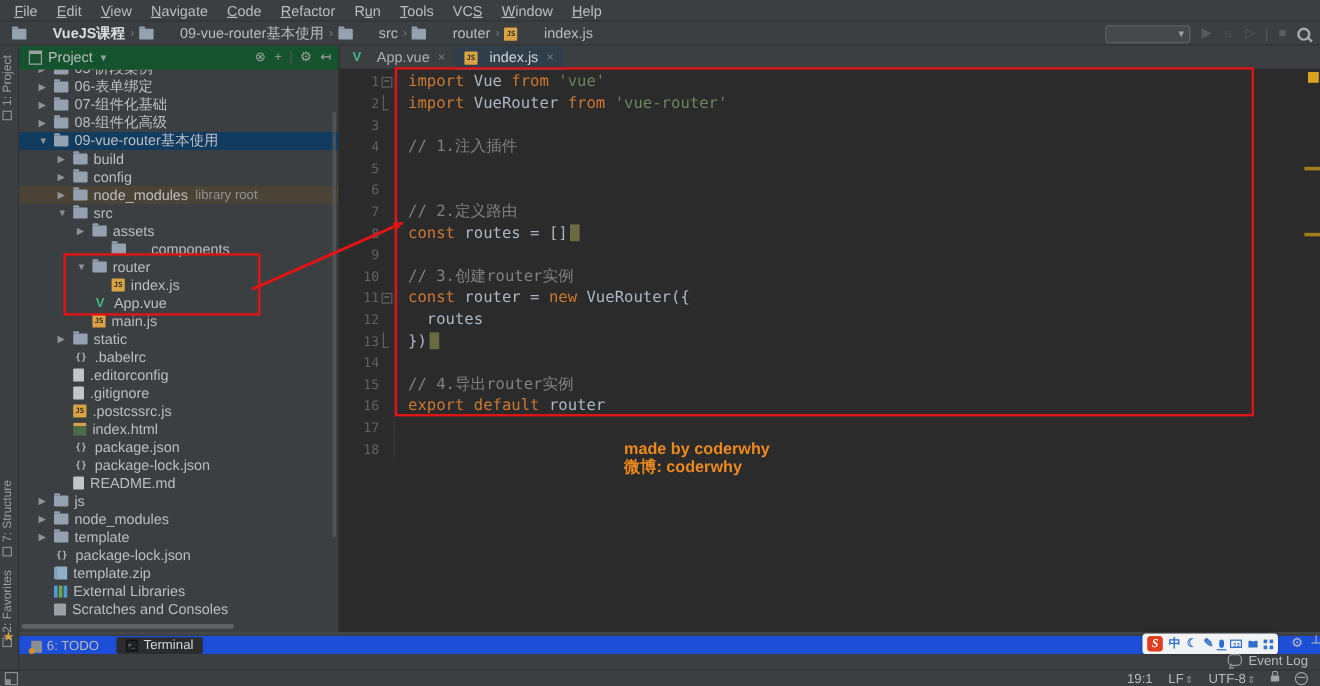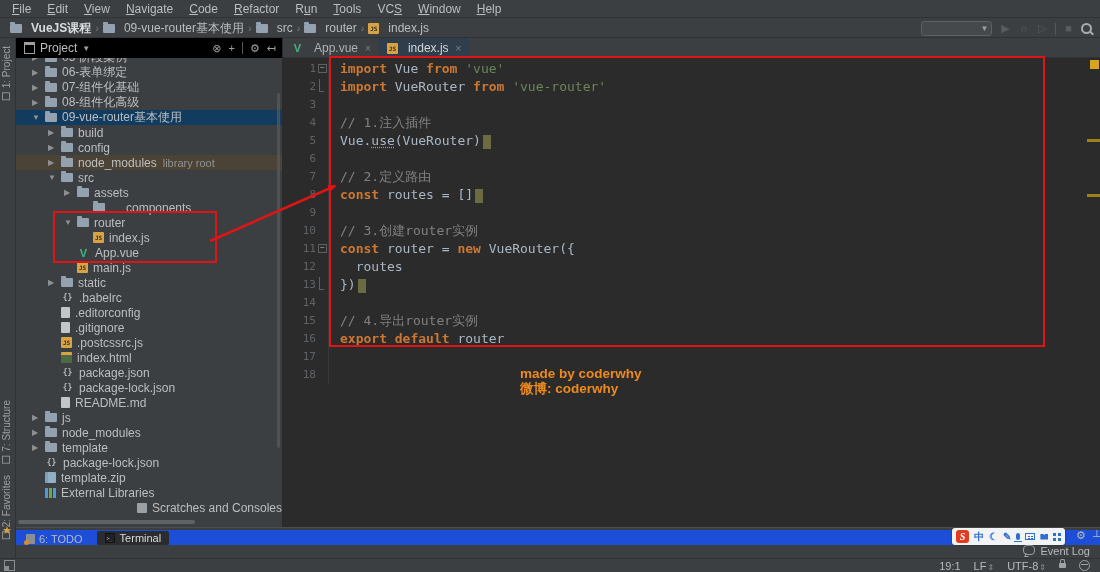--- a/index.html
+++ b/index.html
@@ -8,39 +8,39 @@
     background:#3c3f41;font-family:"Liberation Sans",sans-serif;
     -webkit-font-smoothing:antialiased;
   }
   
   #menubar{position:absolute;left:0;top:0;width:1100px;height:18px;
     background:#3c3f41;border-bottom:1px solid #303233;display:flex;align-items:center;padding-left:4px;box-sizing:border-box}
   .menu-item{padding:1px 8px;font-size:12px;color:#bbbdbf;cursor:default}
   .mn{text-decoration:underline}
   #crumbbar{position:absolute;left:0;top:19px;width:1100px;height:19px;
     background:#3c3f41;border-bottom:1px solid #303233;display:flex;align-items:center;padding-left:8px;box-sizing:border-box}
-  .crumb{display:flex;align-items:center;gap:4px;font-size:12px;color:#bbbdbf;padding:0 2px}
+  .crumb{display:flex;align-items:center;gap:17px;font-size:12px;color:#bbbdbf;padding:0 2px}
   .crumb.bold .crumb-label{font-weight:bold;color:#dadcde}
   .crumb-sep{color:#77797b;font-size:11px;padding:0 2px}
   #run-toolbar{position:absolute;right:8px;top:20px;height:17px;display:flex;align-items:center;gap:9px}
   #run-config{width:66px;height:13px;background:#45494b;border:1px solid #5e6163;border-radius:3px;display:flex;align-items:center;justify-content:flex-end;padding-right:3px}
   #run-config .dd{color:#9da0a2;font-size:8px}
   .tb-ic{color:#595c5e;font-size:11px;line-height:11px}
   .tb-sep{width:1px;height:12px;background:#55585a}
   .i-search{width:7px;height:7px;border:2px solid #a8abad;border-radius:50%;position:relative;display:inline-block}
   .i-search::after{content:"";position:absolute;width:5px;height:2px;background:#a8abad;transform:rotate(45deg);right:-4px;bottom:-2px}
   
   #stripe{position:absolute;left:0;top:38px;width:16px;height:520px;background:#3c3f41;border-right:1px solid #303233;box-sizing:border-box}
   .stripe-label{position:absolute;left:1px;writing-mode:vertical-rl;transform:rotate(180deg);
     font-size:10px;color:#9da0a2;display:flex;align-items:center;gap:4px;white-space:nowrap}
   .stripe-ic{width:8px;height:8px;border:1px solid #8a8d8f;box-sizing:border-box}
   #stripe-star{position:absolute;left:2px;top:486px;color:#d7a240;font-size:11px}
   
   #project-panel{position:absolute;left:16px;top:38px;width:267px;height:489px;background:#3c3f41;border-right:1px solid #282a2b;box-sizing:border-box;overflow:hidden}
-  #panel-header{position:absolute;left:0;top:0;right:0;height:20px;background:#000000;z-index:5;display:flex;align-items:center;padding:0 6px;box-sizing:border-box}
+  #panel-header{position:absolute;left:0;top:0;right:0;height:20px;background:#14532d;z-index:5;display:flex;align-items:center;padding:0 6px;box-sizing:border-box}
   #panel-title-icon{width:9px;height:8px;border:1px solid #9da0a2;border-top:3px solid #9da0a2;margin:0 5px 0 2px}
   #panel-title{font-size:12px;color:#bbbdbf}
   #panel-dd{color:#9da0a2;font-size:8px;margin-left:5px}
   #panel-header-icons{margin-left:auto;display:flex;align-items:center;gap:7px}
   .ph-ic{color:#9da0a2;font-size:11px;line-height:11px}
   #tree{position:absolute;inset:0}
   .trow{position:absolute;left:0;right:0;height:15px;display:flex;align-items:center;font-size:12px;color:#bcbec0;white-space:nowrap;box-sizing:border-box}
   .trow.sel{background:var(--sel)}
   .trow.hl{background:var(--olive)}
   .arrow{width:13px;font-size:8px;color:#8f9294;flex:none;text-align:left}
@@ -62,21 +62,21 @@
   #editor-col{position:absolute;left:283px;top:38px;width:817px;height:489px;background:#2b2b2b}
   #editor-tabs{position:absolute;left:0;top:0;right:0;height:20px;background:#3c3f41;border-bottom:1px solid #303233;display:flex;box-sizing:border-box}
   .tab{display:flex;align-items:center;gap:5px;padding:0 8px;font-size:12px;color:#aeb0b2;height:20px;position:relative;box-sizing:border-box}
   .tab.active{background:#2f3e4a;color:#d4d6d8}
   .tab.active::after{content:"";position:absolute;left:0;right:0;bottom:-1px;height:2px;background:#3c84bd}
   .tab-close{color:#7e8082;font-size:10px;margin-left:2px}
   #code-area{position:absolute;left:0;top:20px;right:0;bottom:0;background:#2b2b2b;font-family:"DejaVu Sans Mono",monospace;padding-top:2px;overflow:hidden}
   .cline{display:flex;height:18px;line-height:18px}
   .gut{width:46px;flex:none;text-align:right;padding-right:12px;box-sizing:border-box;color:#606366;font-size:11px;position:relative;border-right:1px solid #36383a;display:block}
   .ctext{padding-left:11px;font-size:13px;white-space:pre}
-  .tk-kw{color:var(--kw);font-weight:bold}
+  .tk-kw{color:var(--kw);font-weight:normal}
   .tk-pl{color:var(--code)}
   .tk-str{color:var(--str)}
   .tk-com{color:var(--com)}
   .tk-und{color:var(--code);text-decoration:underline dotted #9a9a9a;text-underline-offset:2px}
   .tk-blk{display:inline-block;width:8px;height:14px;background:#6b6b41;vertical-align:middle;margin-left:2px}
   .fold-start{position:absolute;right:1px;top:4px;width:9px;height:9px;border:1px solid #5e6062;box-sizing:border-box;color:#9a9da0;font-size:8px;line-height:6px;text-align:center;background:#2b2b2b}
   .fold-end{position:absolute;right:4px;top:1px;width:4px;height:12px;border-left:1px solid #5e6062;border-bottom:1px solid #5e6062}
   #watermark{position:absolute;left:520px;top:366px;color:var(--wm);font-size:13.5px;font-weight:bold;line-height:15px;z-index:30}
   #mark-square{position:absolute;left:1090px;top:60px;width:9px;height:9px;background:#d8a41f;z-index:30}
   .mark-dash{position:absolute;width:13px;height:3px;background:#a07f1c;left:1087px;z-index:30}
@@ -333,21 +333,21 @@
       <div class="trow" style="top: 432px; padding-left: 16px;">
         <span class="arrow"></span>
         <span class="i i-zip"></span>
         <span class="tlabel">template.zip</span>
       </div>
       <div class="trow" style="top: 447px; padding-left: 16px;">
         <span class="arrow"></span>
         <span class="i i-lib"></span>
         <span class="tlabel">External Libraries</span>
       </div>
-      <div class="trow" style="top: 462px; padding-left: 16px; justify-content: flex-end;">
+      <div class="trow" style="top: 462px; padding-left: 16px;">
         <span class="arrow"></span>
         <span class="i i-scratch"></span>
         <span class="tlabel">Scratches and Consoles</span>
       </div>
     </div>
   <div id="panel-header">
     <span id="panel-title-icon"></span>
     <span id="panel-title">Project</span>
     <span id="panel-dd">▼</span>
     <span id="panel-header-icons">
@@ -388,21 +388,20 @@
         <div class="cline">
           <span class="gut">3</span>
           <span class="ctext"></span>
         </div>
         <div class="cline">
           <span class="gut">4</span>
           <span class="ctext"><span class="tk-com">// 1.注入插件</span></span>
         </div>
         <div class="cline">
           <span class="gut">5</span>
-          <span class="ctext"><span class="tk-pl">Vue.</span><span class="tk-und">use</span><span class="tk-pl">(VueRouter)</span><span class="tk-blk"></span></span>
         </div>
         <div class="cline">
           <span class="gut">6</span>
           <span class="ctext"></span>
         </div>
         <div class="cline">
           <span class="gut">7</span>
           <span class="ctext"><span class="tk-com">// 2.定义路由</span></span>
         </div>
         <div class="cline">

